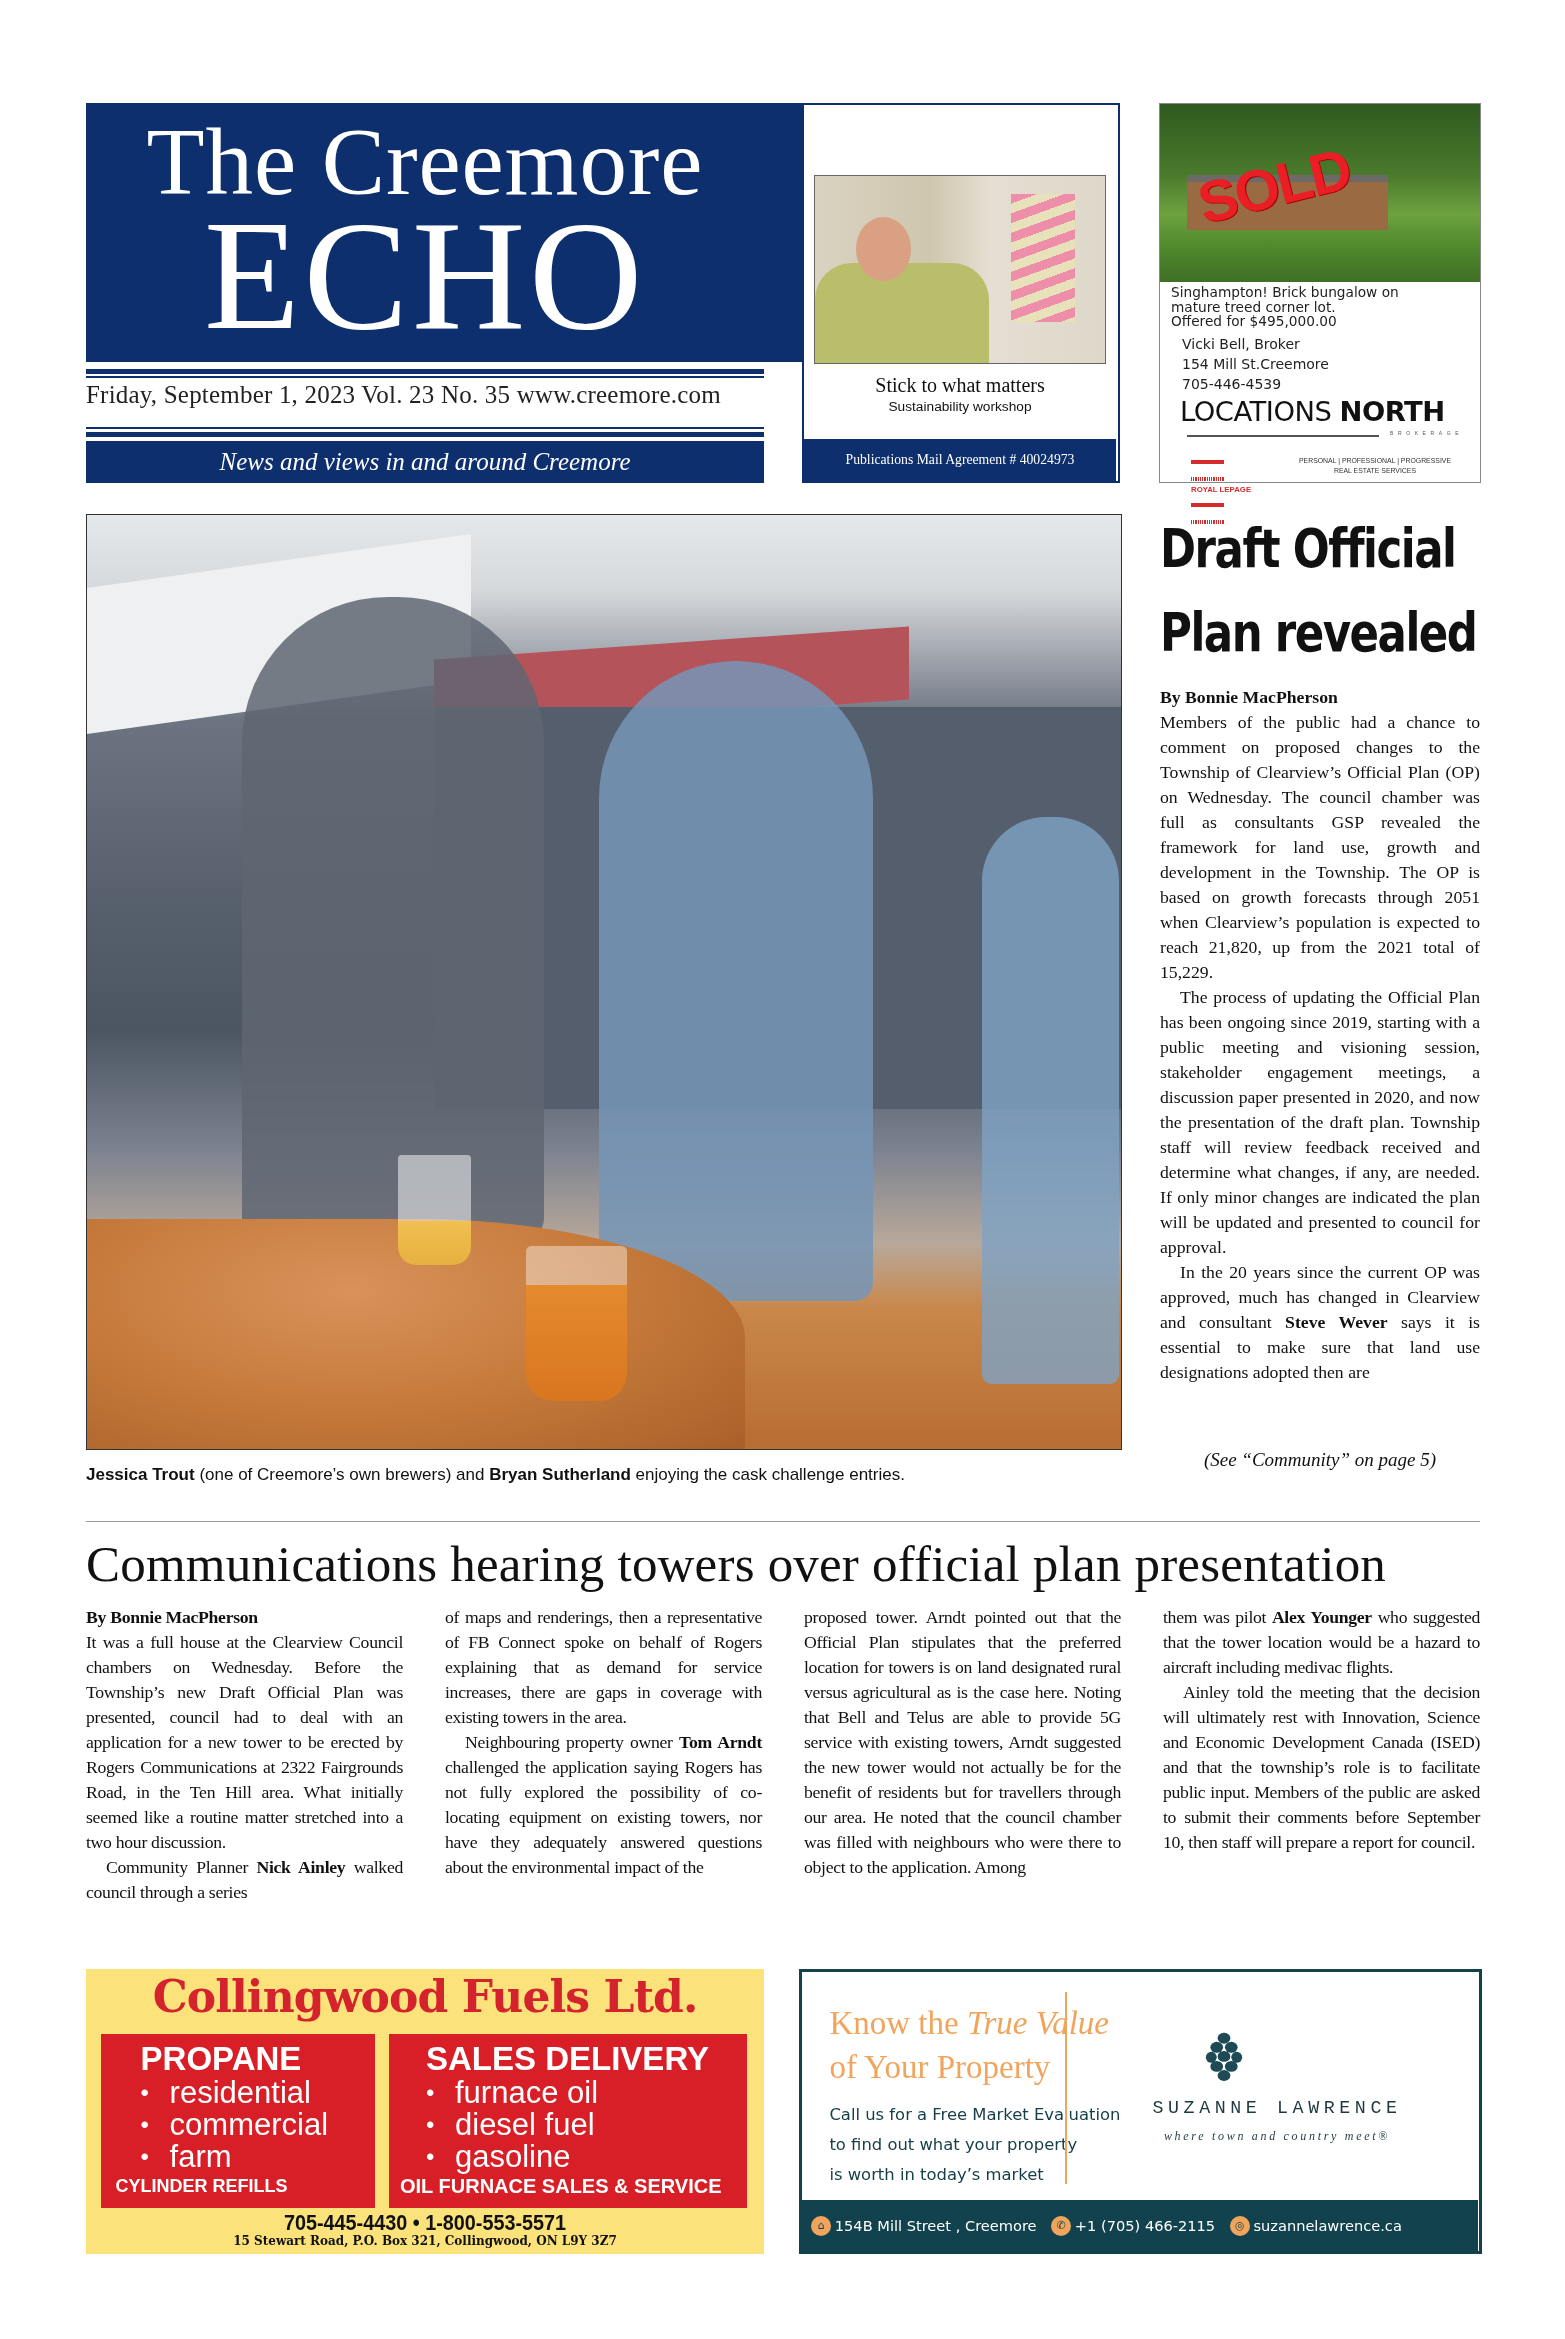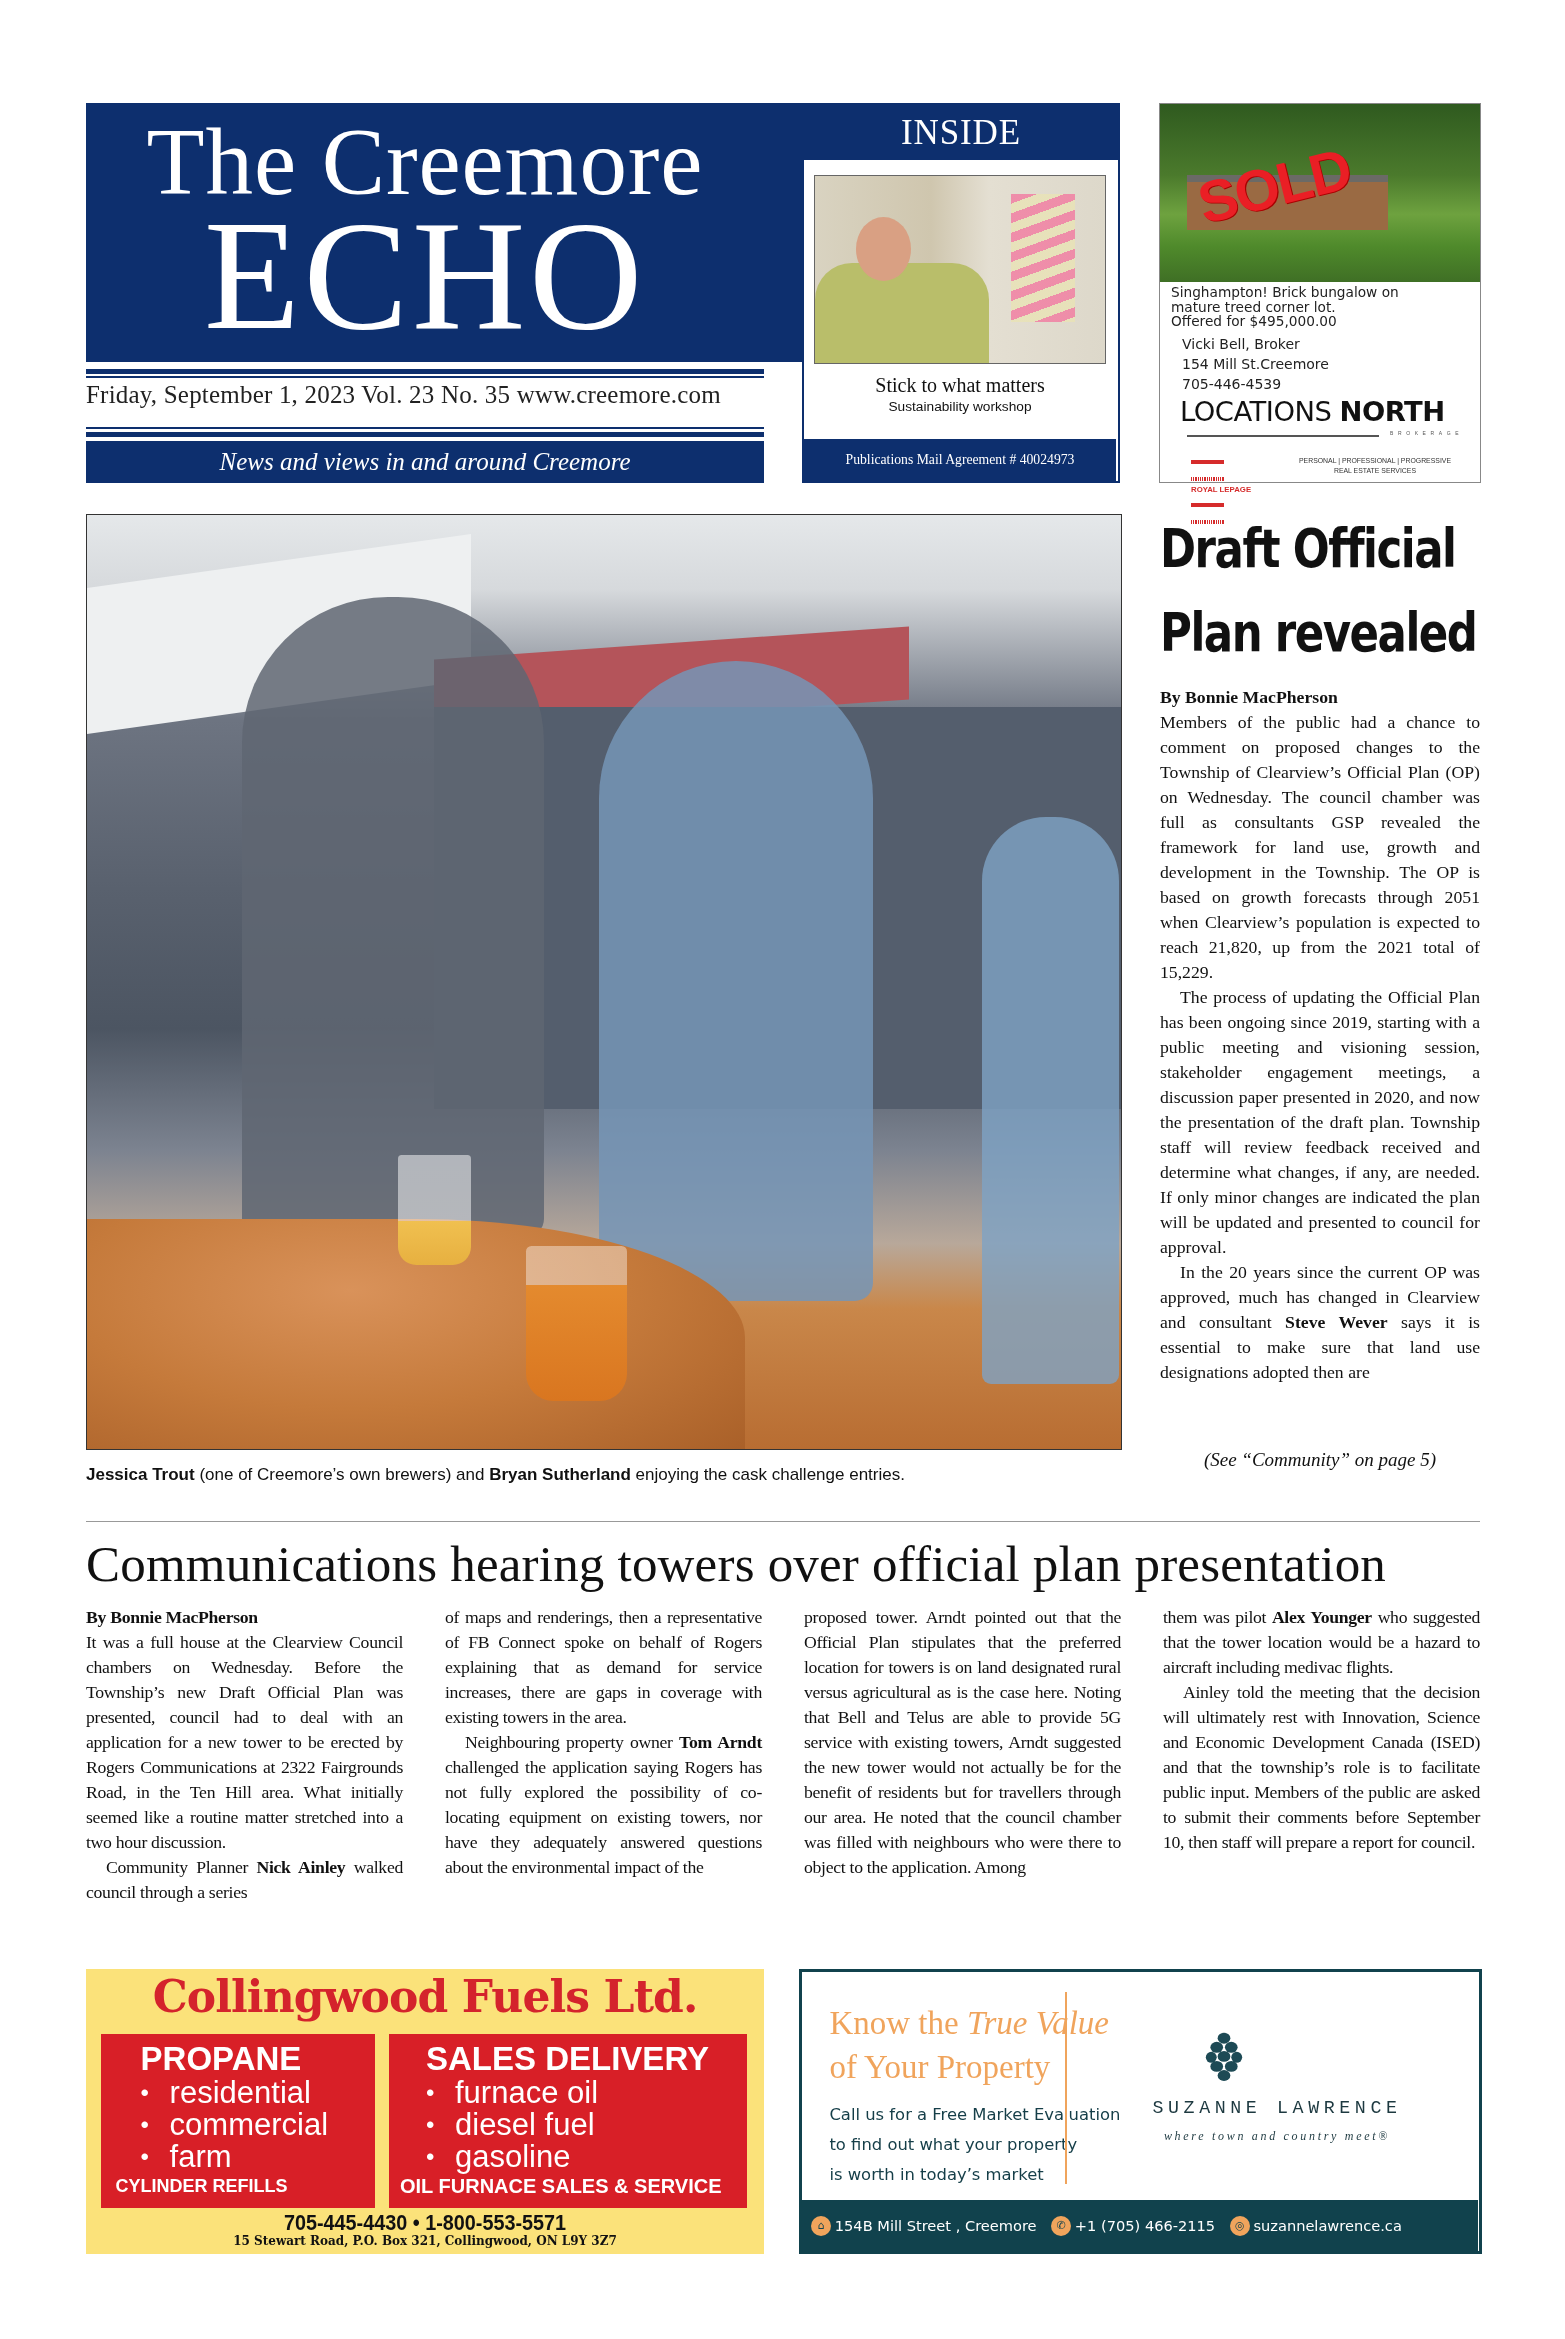--- a/index.html
+++ b/index.html
@@ -114,21 +114,20 @@
   </div>
   <div class="rule" style="top:266px;height:4.6px;"></div>
   <div class="rule" style="top:273px;height:1.8px;"></div>
   <div class="dateline">Friday, September 1, 2023 Vol. 23 No. 35 www.creemore.com</div>
   <div class="rule" style="top:324px;height:1.8px;"></div>
   <div class="rule" style="top:329px;height:4.6px;"></div>
   <div class="tagline-bar">News and views in and around Creemore</div>
 </div>
 
 <div class="abs inside">
-  <div class="inside-head">INSIDE</div>
   <div class="inside-photo">
     <div style="position:absolute;left:0;top:87px;width:174px;height:110px;background:#b9be6a;border-radius:37px 37px 0 0;"></div>
     <div style="position:absolute;left:41px;top:41px;width:55px;height:64px;background:#d9a083;border-radius:50%;"></div>
     <div style="position:absolute;left:196px;top:18.3px;width:64px;height:128px;background:repeating-linear-gradient(160deg,#f27aa0 0 9.1px,#e9e3b5 9.1px 18.3px);opacity:0.8;"></div>
   </div>
   <div class="inside-title">Stick to what matters</div>
   <div class="inside-sub">Sustainability workshop</div>
   <div class="inside-page">PAGE 3</div>
   <div class="inside-foot">Publications Mail Agreement # 40024973</div>
 </div>

